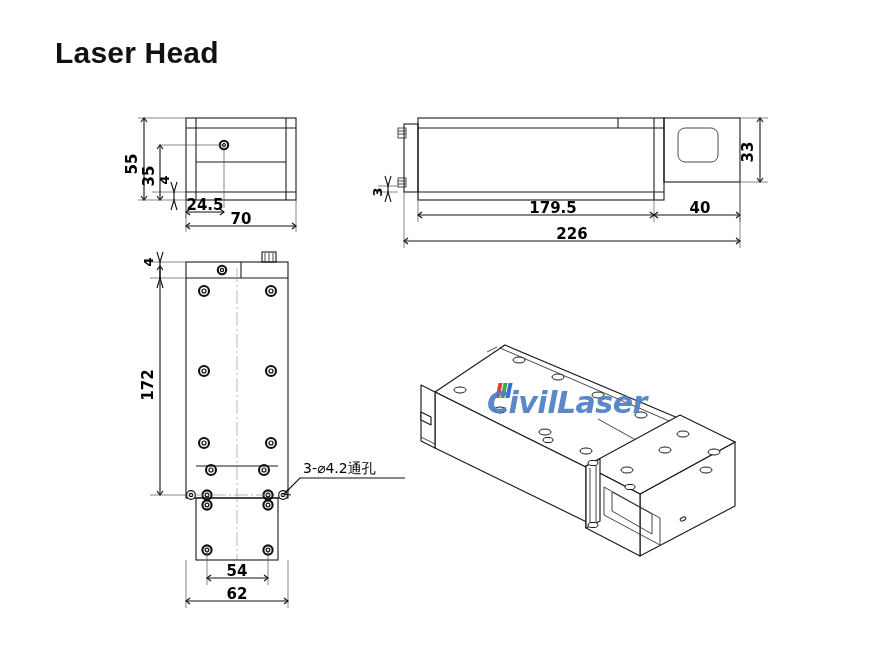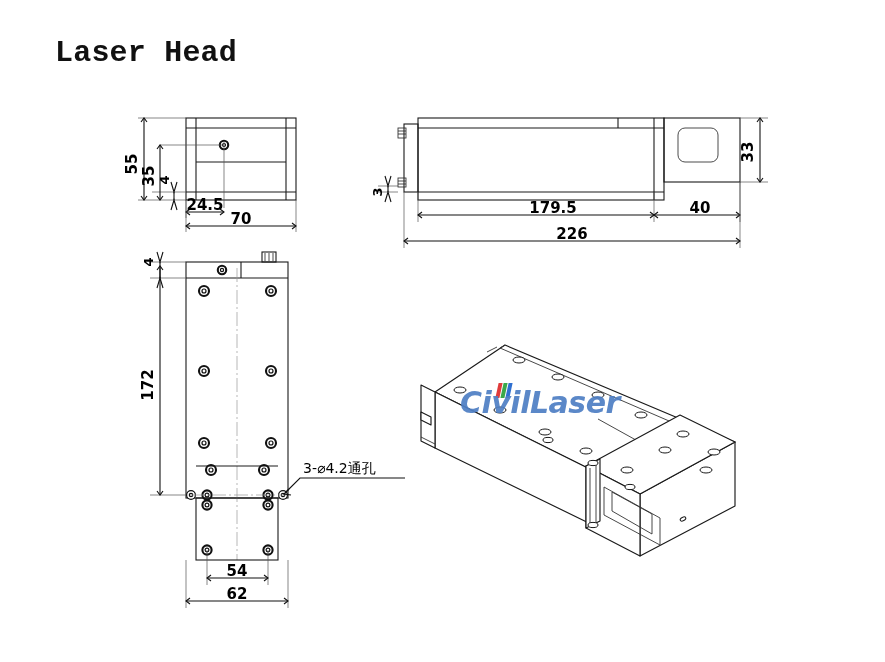--- a/index.html
+++ b/index.html
@@ -16,21 +16,21 @@
   }
   #page-root {
     position: absolute;
     inset: 0;
     background: #ffffff;
   }
   .page-title {
     position: absolute;
     left: 55px;
     top: 36px;
-    font-family: Liberation Mono, monospace;
+    font-family: Liberation Sans, sans-serif;
     font-size: 30px;
     font-weight: bold;
     color: #111111;
     letter-spacing: 0.2px;
     white-space: nowrap;
   }
   .caption {
     position: absolute;
     left: 412px;
     top: 581px;
@@ -77,20 +77,21 @@
   }
   .wm-text {
     font-family: "DejaVu Sans", sans-serif;
     font-size: 30px;
     font-weight: bold;
     font-style: italic;
     color: #4f7fc4;
     letter-spacing: -0.5px;
     white-space: nowrap;
     opacity: 0.93;
+    margin-left: 27px;
   }
   .wm-bars {
     position: absolute;
     left: 37px;
     top: -2px;
     display: flex;
     gap: 1px;
     transform: skewX(-12deg);
   }
   .wm-bars i {

